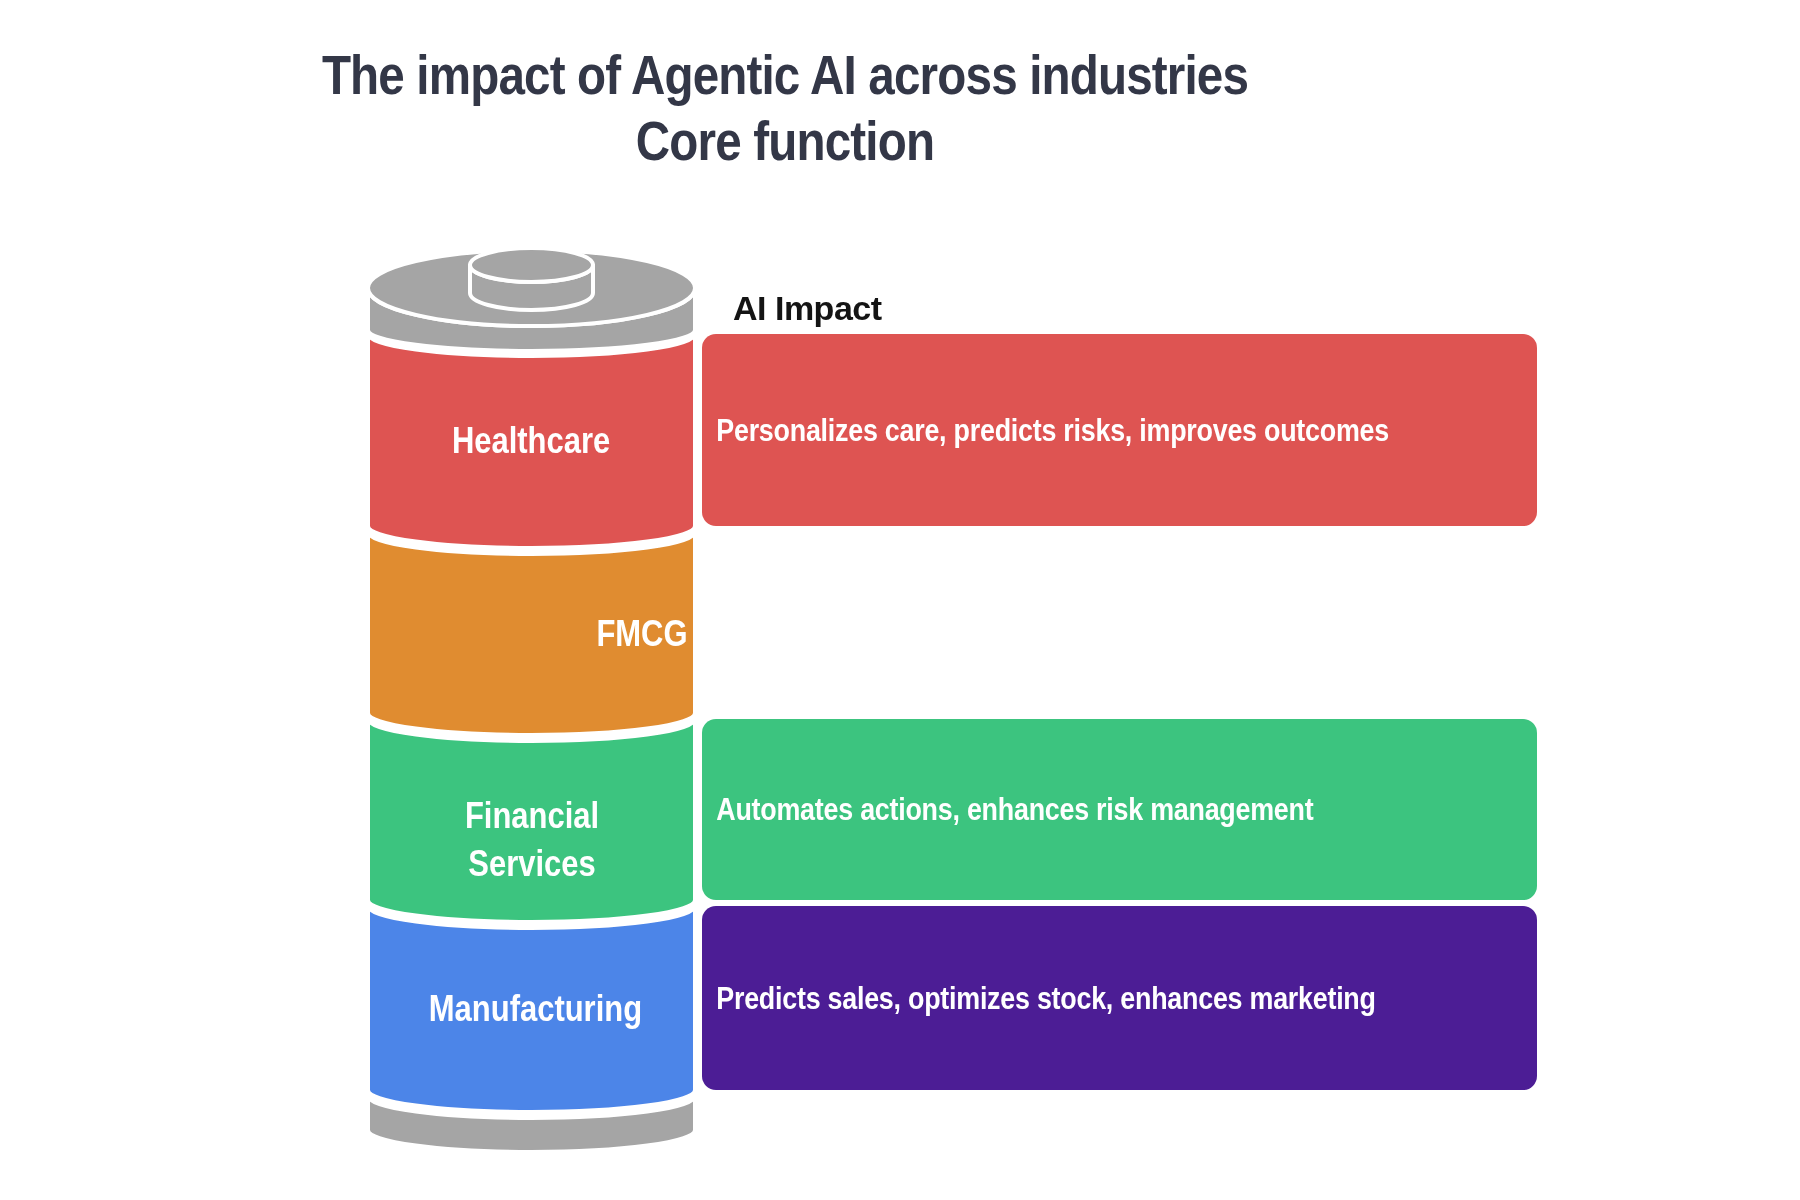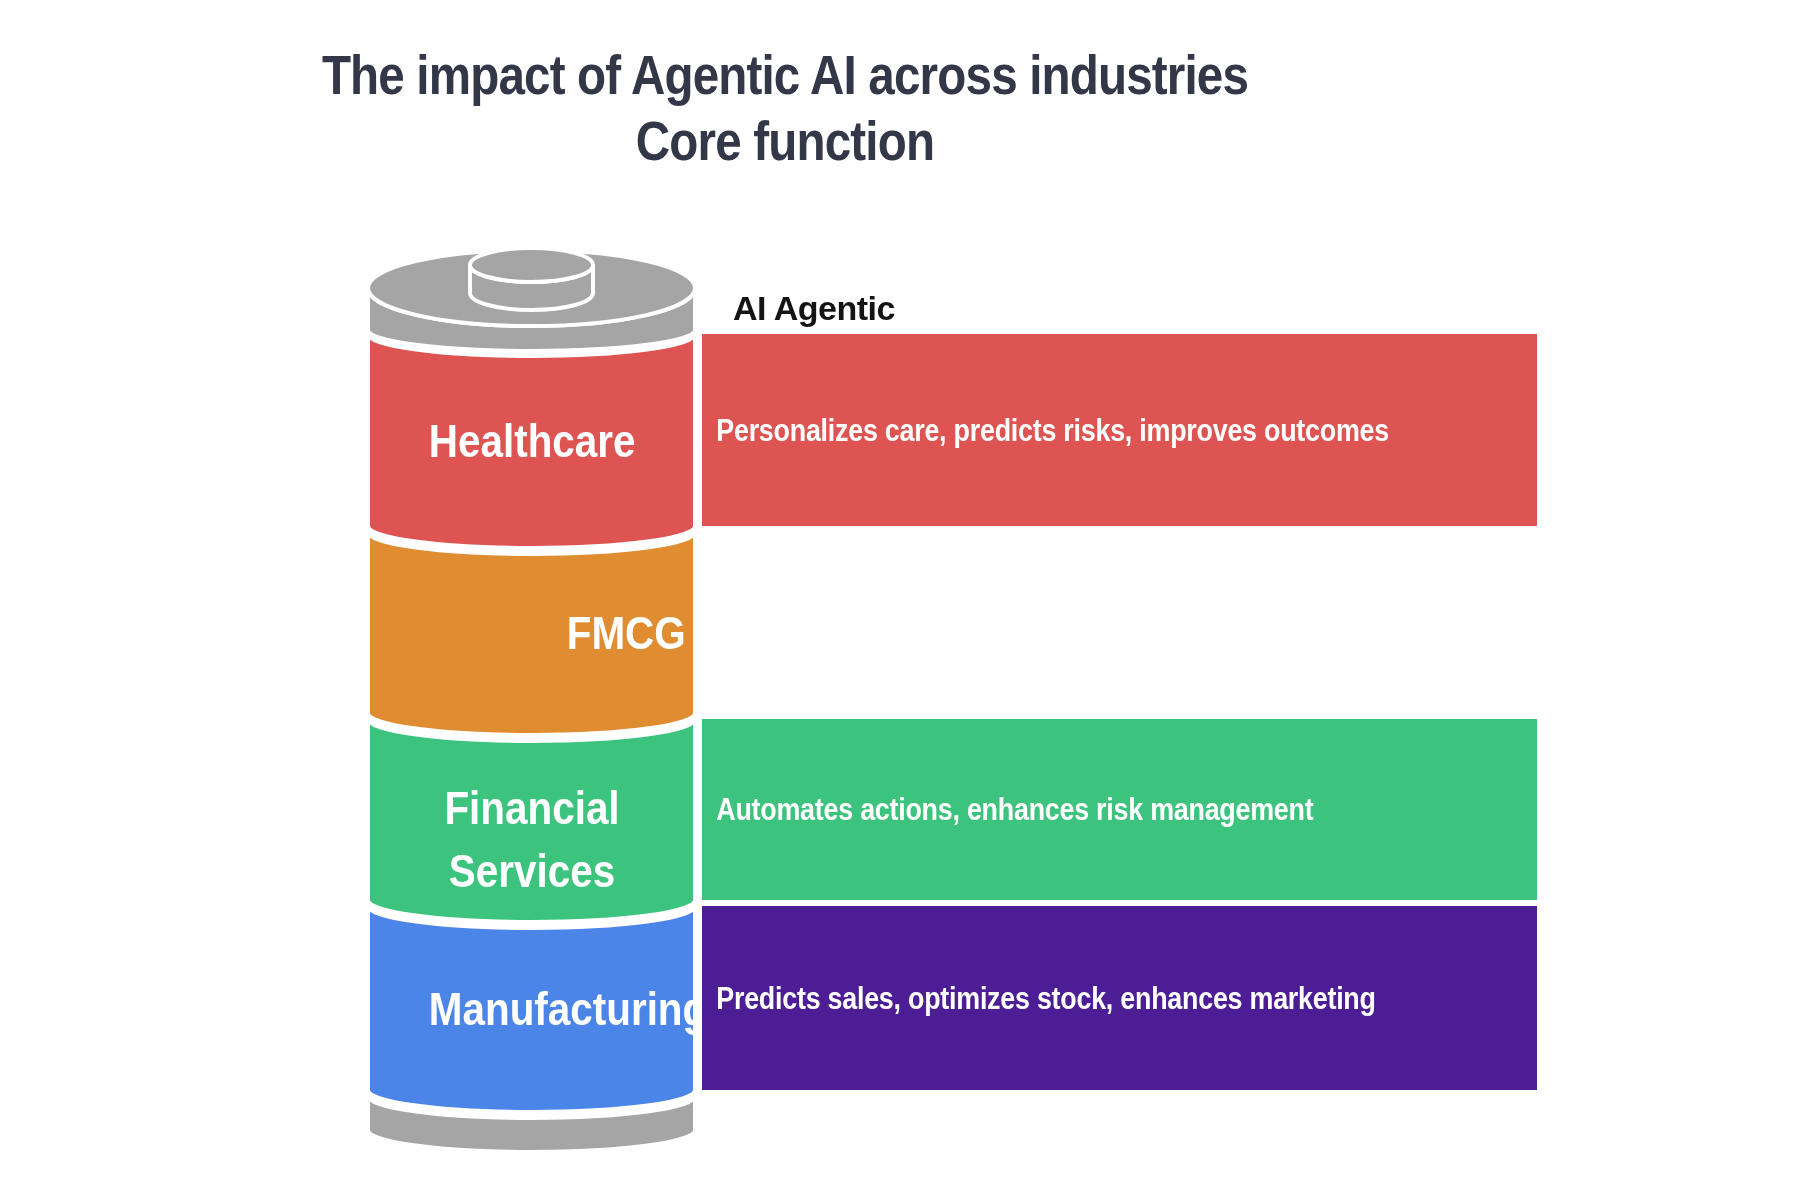--- a/index.html
+++ b/index.html
@@ -14,25 +14,25 @@
     letter-spacing:-1px;white-space:nowrap;
   }
   .col-header{
     position:absolute;left:733px;top:281px;font-size:34px;font-weight:700;
     letter-spacing:-.5px;white-space:nowrap;
   }
   .battery-svg{position:absolute;left:340px;top:215px;}
   .seg-labels{position:absolute;left:368px;width:327px;pointer-events:none;}
   .seg-label{
     position:absolute;left:0;width:327px;display:flex;align-items:center;justify-content:center;
-    color:#ffffff;font-weight:700;font-size:47px;line-height:1.32;text-align:center;
+    color:#ffffff;font-weight:700;font-size:36px;line-height:1.32;text-align:center;
   }
   .seg-label > span{display:inline-block;transform:scaleX(.86);max-width:240px;}
   .bar{
-    position:absolute;left:702px;width:835px;display:flex;align-items:center;
+    position:absolute;left:702px;width:835px;display:flex;align-items:center;border-radius:14px;
   }
   .bar-text{
     color:#ffffff;font-size:32px;font-weight:700;padding-left:17px;white-space:nowrap;
     transform:scaleX(.84);transform-origin:left center;letter-spacing:-.3px;
   }
   .bar1{top:326px;height:192px;}
   .bar2{top:524px;height:181px;}
   .bar3{top:711px;height:181px;}
   .bar4{top:898px;height:184px;}
   .lbl1{top:326px;height:214px;}
@@ -43,21 +43,21 @@
 </head>
 <body>
 
 <div class="canvas">
 
   <div class="title" style="color: rgb(51, 55, 71);">
     <div>The impact of Agentic AI across industries</div>
     <div>Core function</div>
   </div>
 
-  <div class="col-header" style="color: rgb(20, 20, 20);">AI Agentic</div>
+  <div class="col-header" style="color: rgb(20, 20, 20);">AI Impact</div>
 
   <svg class="battery-svg" width="420" height="950" viewBox="340 215 420 950" xmlns="http://www.w3.org/2000/svg">
     <g stroke="#ffffff" stroke-width="4" stroke-linejoin="round">
 
       <path d="M 368 280 L 368 322 A 163.5 21 0 0 0 695 322 L 695 280 A 163.5 38 0 0 1 368 280 Z" fill="#a5a5a5"></path>
 
       <ellipse cx="531.5" cy="280" rx="163.5" ry="38" fill="#a5a5a5"></ellipse>
 
       <path d="M 470 257 L 470 285 A 61.5 17 0 0 0 593 285 L 593 257 A 61.5 17 0 0 1 470 257 Z" fill="#a5a5a5"></path>
 

